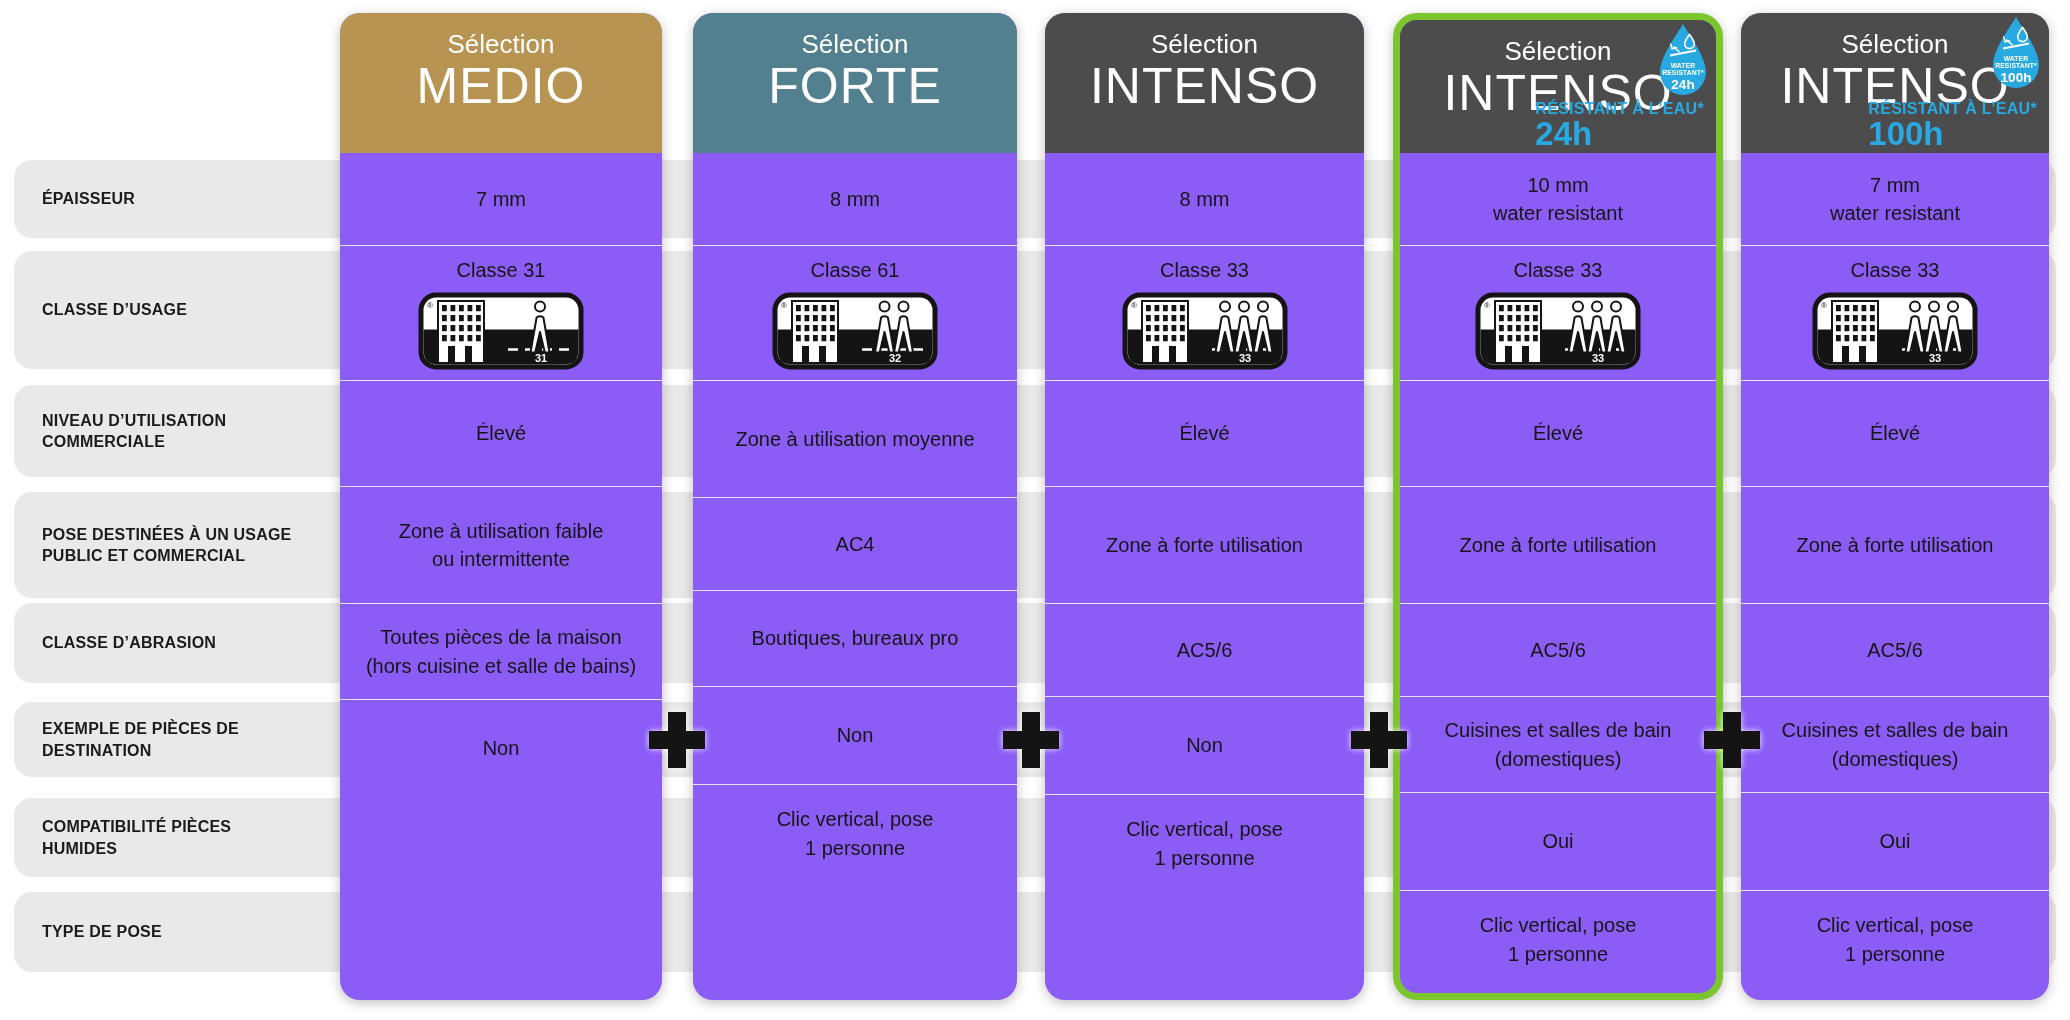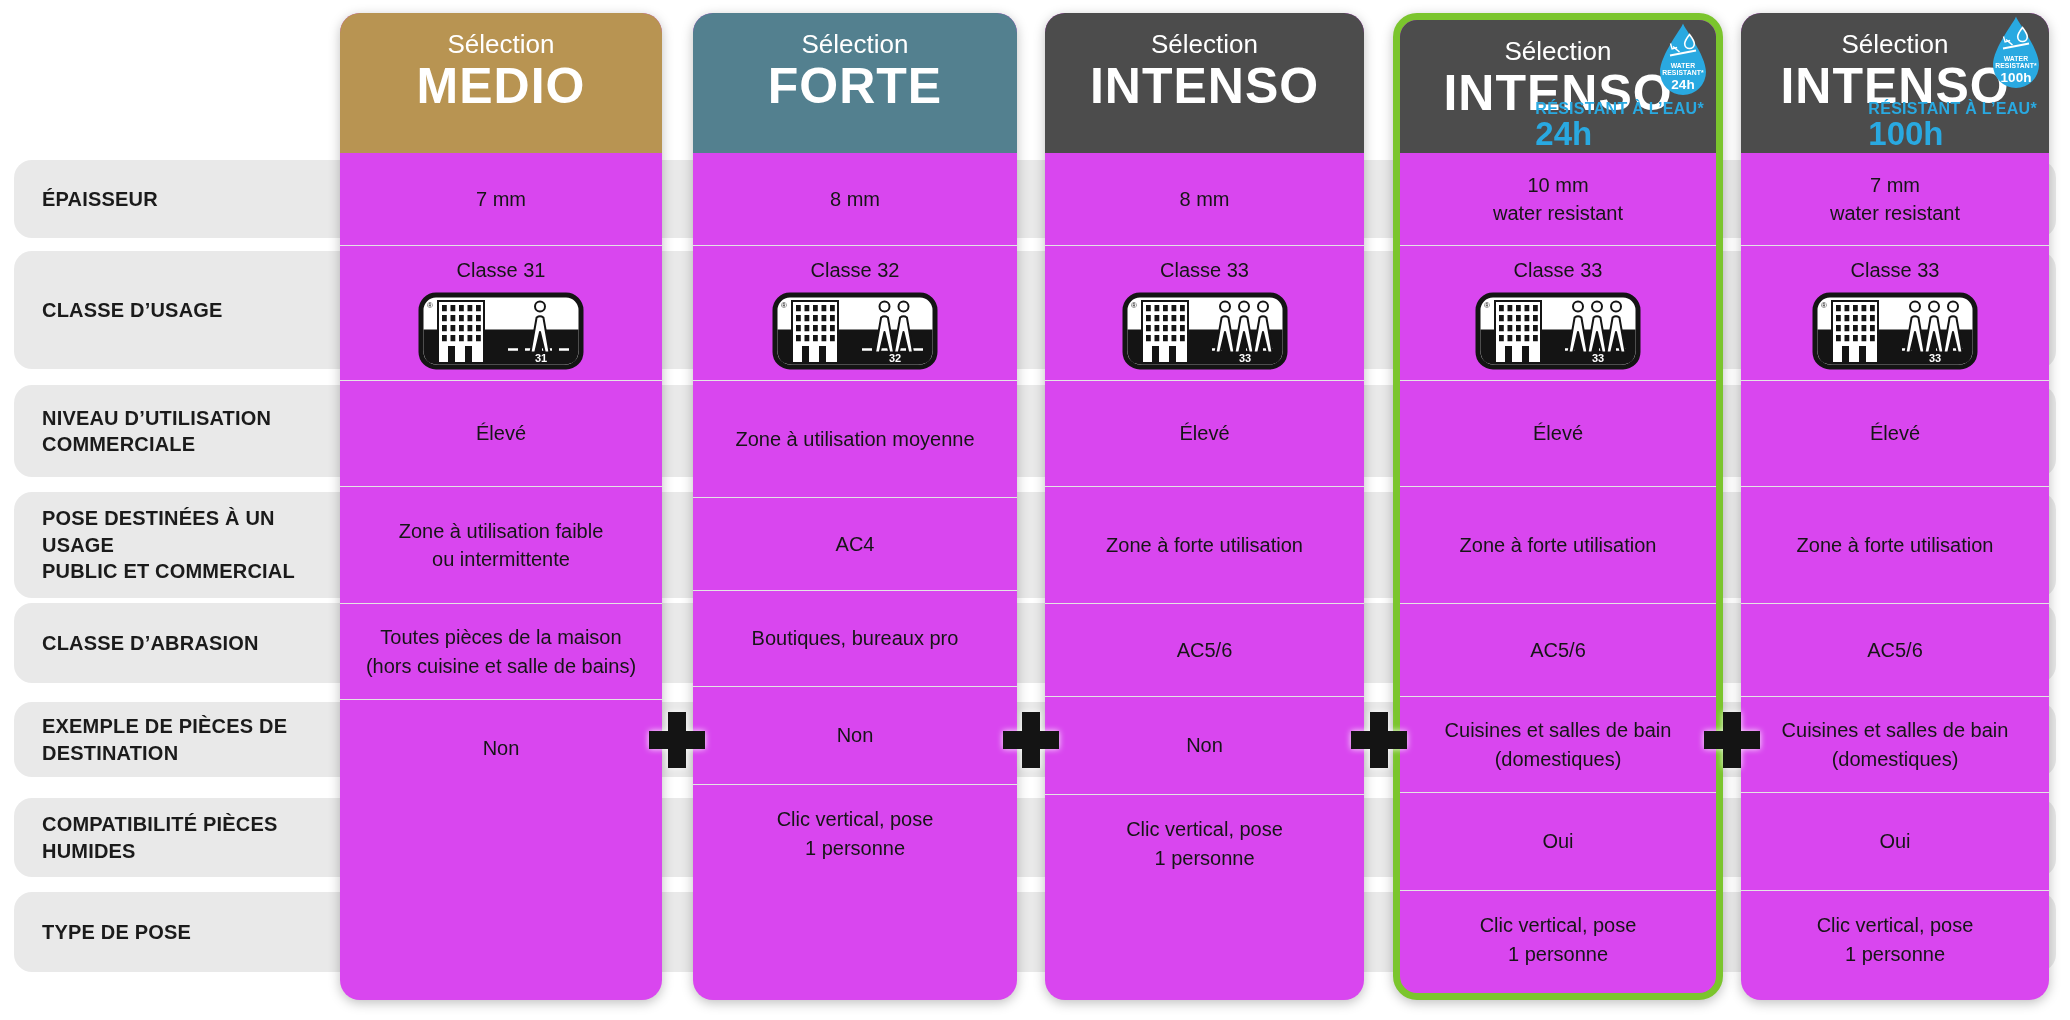--- a/index.html
+++ b/index.html
@@ -10,39 +10,39 @@
   .row-band{position:absolute;left:14px;right:14px;background:var(--row-band,#e9e9e9);
             border-radius:18px;display:flex;align-items:center;}
   .rb-0{top:160px;height:78px;}
   .rb-1{top:251px;height:118px;}
   .rb-2{top:385px;height:92px;}
   .rb-3{top:492px;height:106px;}
   .rb-4{top:603px;height:80px;}
   .rb-5{top:702px;height:75px;}
   .rb-6{top:798px;height:79px;}
   .rb-7{top:892px;height:80px;}
-  .row-band .label{margin-left:28px;width:300px;font-weight:bold;font-size:20px;
+  .row-band .label{margin-left:28px;width:300px;font-weight:bold;font-size:16px;
                    line-height:1.32;letter-spacing:.2px;white-space:pre-line;color:#1b1b1b;}
 
   
-  .card{position:absolute;top:13px;height:987px;background:#d946ef;border-radius:20px;
+  .card{position:absolute;top:13px;height:987px;background:#8b5cf6;border-radius:20px;
         box-shadow:0 3px 12px rgba(0,0,0,.25);display:flex;flex-direction:column;
         overflow:hidden;box-sizing:border-box;z-index:2;}
   .col-0{left:340px;width:322px;}
   .col-1{left:693px;width:324px;}
   .col-2{left:1045px;width:319px;}
   .col-3{left:1393px;width:330px;}
   .col-4{left:1741px;width:308px;}
   .card.highlighted{border:7px solid var(--highlight-green,#7bc52d);border-radius:24px;}
 
   .card-header{position:relative;flex:0 0 140px;color:#fff;text-align:center;
                padding-top:16px;box-sizing:border-box;}
   .highlighted .card-header{flex-basis:133px;}
   .eyebrow{font-size:26px;line-height:1.2;}
-  .pname{font-size:50px;font-weight:bold;letter-spacing:1px;line-height:1.04;}
+  .pname{font-size:50px;font-weight:normal;letter-spacing:1px;line-height:1.04;}
 
   .resist{position:absolute;right:12px;bottom:4px;text-align:left;color:var(--water-blue,#29a9e1);}
   .resist-label{font-size:16px;font-weight:bold;letter-spacing:.3px;line-height:1.1;}
   .resist-value{font-size:33px;font-weight:bold;line-height:.95;}
   .drop-badge{position:absolute;top:2px;right:6px;width:54px;height:80px;}
   .drop-fill{fill:var(--water-blue,#29a9e1);}
   .drop-badge text{fill:#fff;font-weight:bold;text-anchor:middle;font-family:"Liberation Sans","DejaVu Sans",sans-serif;}
   .drop-badge .t1{font-size:6.8px;letter-spacing:.1px;}
   .drop-badge .t2{font-size:13.5px;}
 
@@ -152,21 +152,21 @@
     <div class="cell c-hu">Non</div>
   </article>
 
   <article class="card col-1">
     <header class="card-header" style="background: rgb(83, 128, 143);">
       <div class="eyebrow">Sélection</div>
       <div class="pname">FORTE</div>
     </header>
     <div class="cell c-ep">8 mm</div>
     <div class="cell c-cl">
-      <div class="classe-label">Classe 32</div>
+      <div class="classe-label">Classe 61</div>
       <svg class="picto" viewBox="0 0 166 78" width="166" height="78">
         <use href="#picto-static"></use>
         <text x="123" y="70" text-anchor="middle" font-size="11" font-weight="bold" fill="#fff">32</text>
       <use href="#pp" x="101.5" y="8" width="22" height="54"></use>
           <use href="#pp" x="120.5" y="8" width="22" height="54"></use>
         </svg>
     </div>
     <div class="cell c-zo">Zone à utilisation moyenne</div>
     <div class="cell c-ab">AC4</div>
     <div class="cell c-ex">Boutiques, bureaux pro</div>

